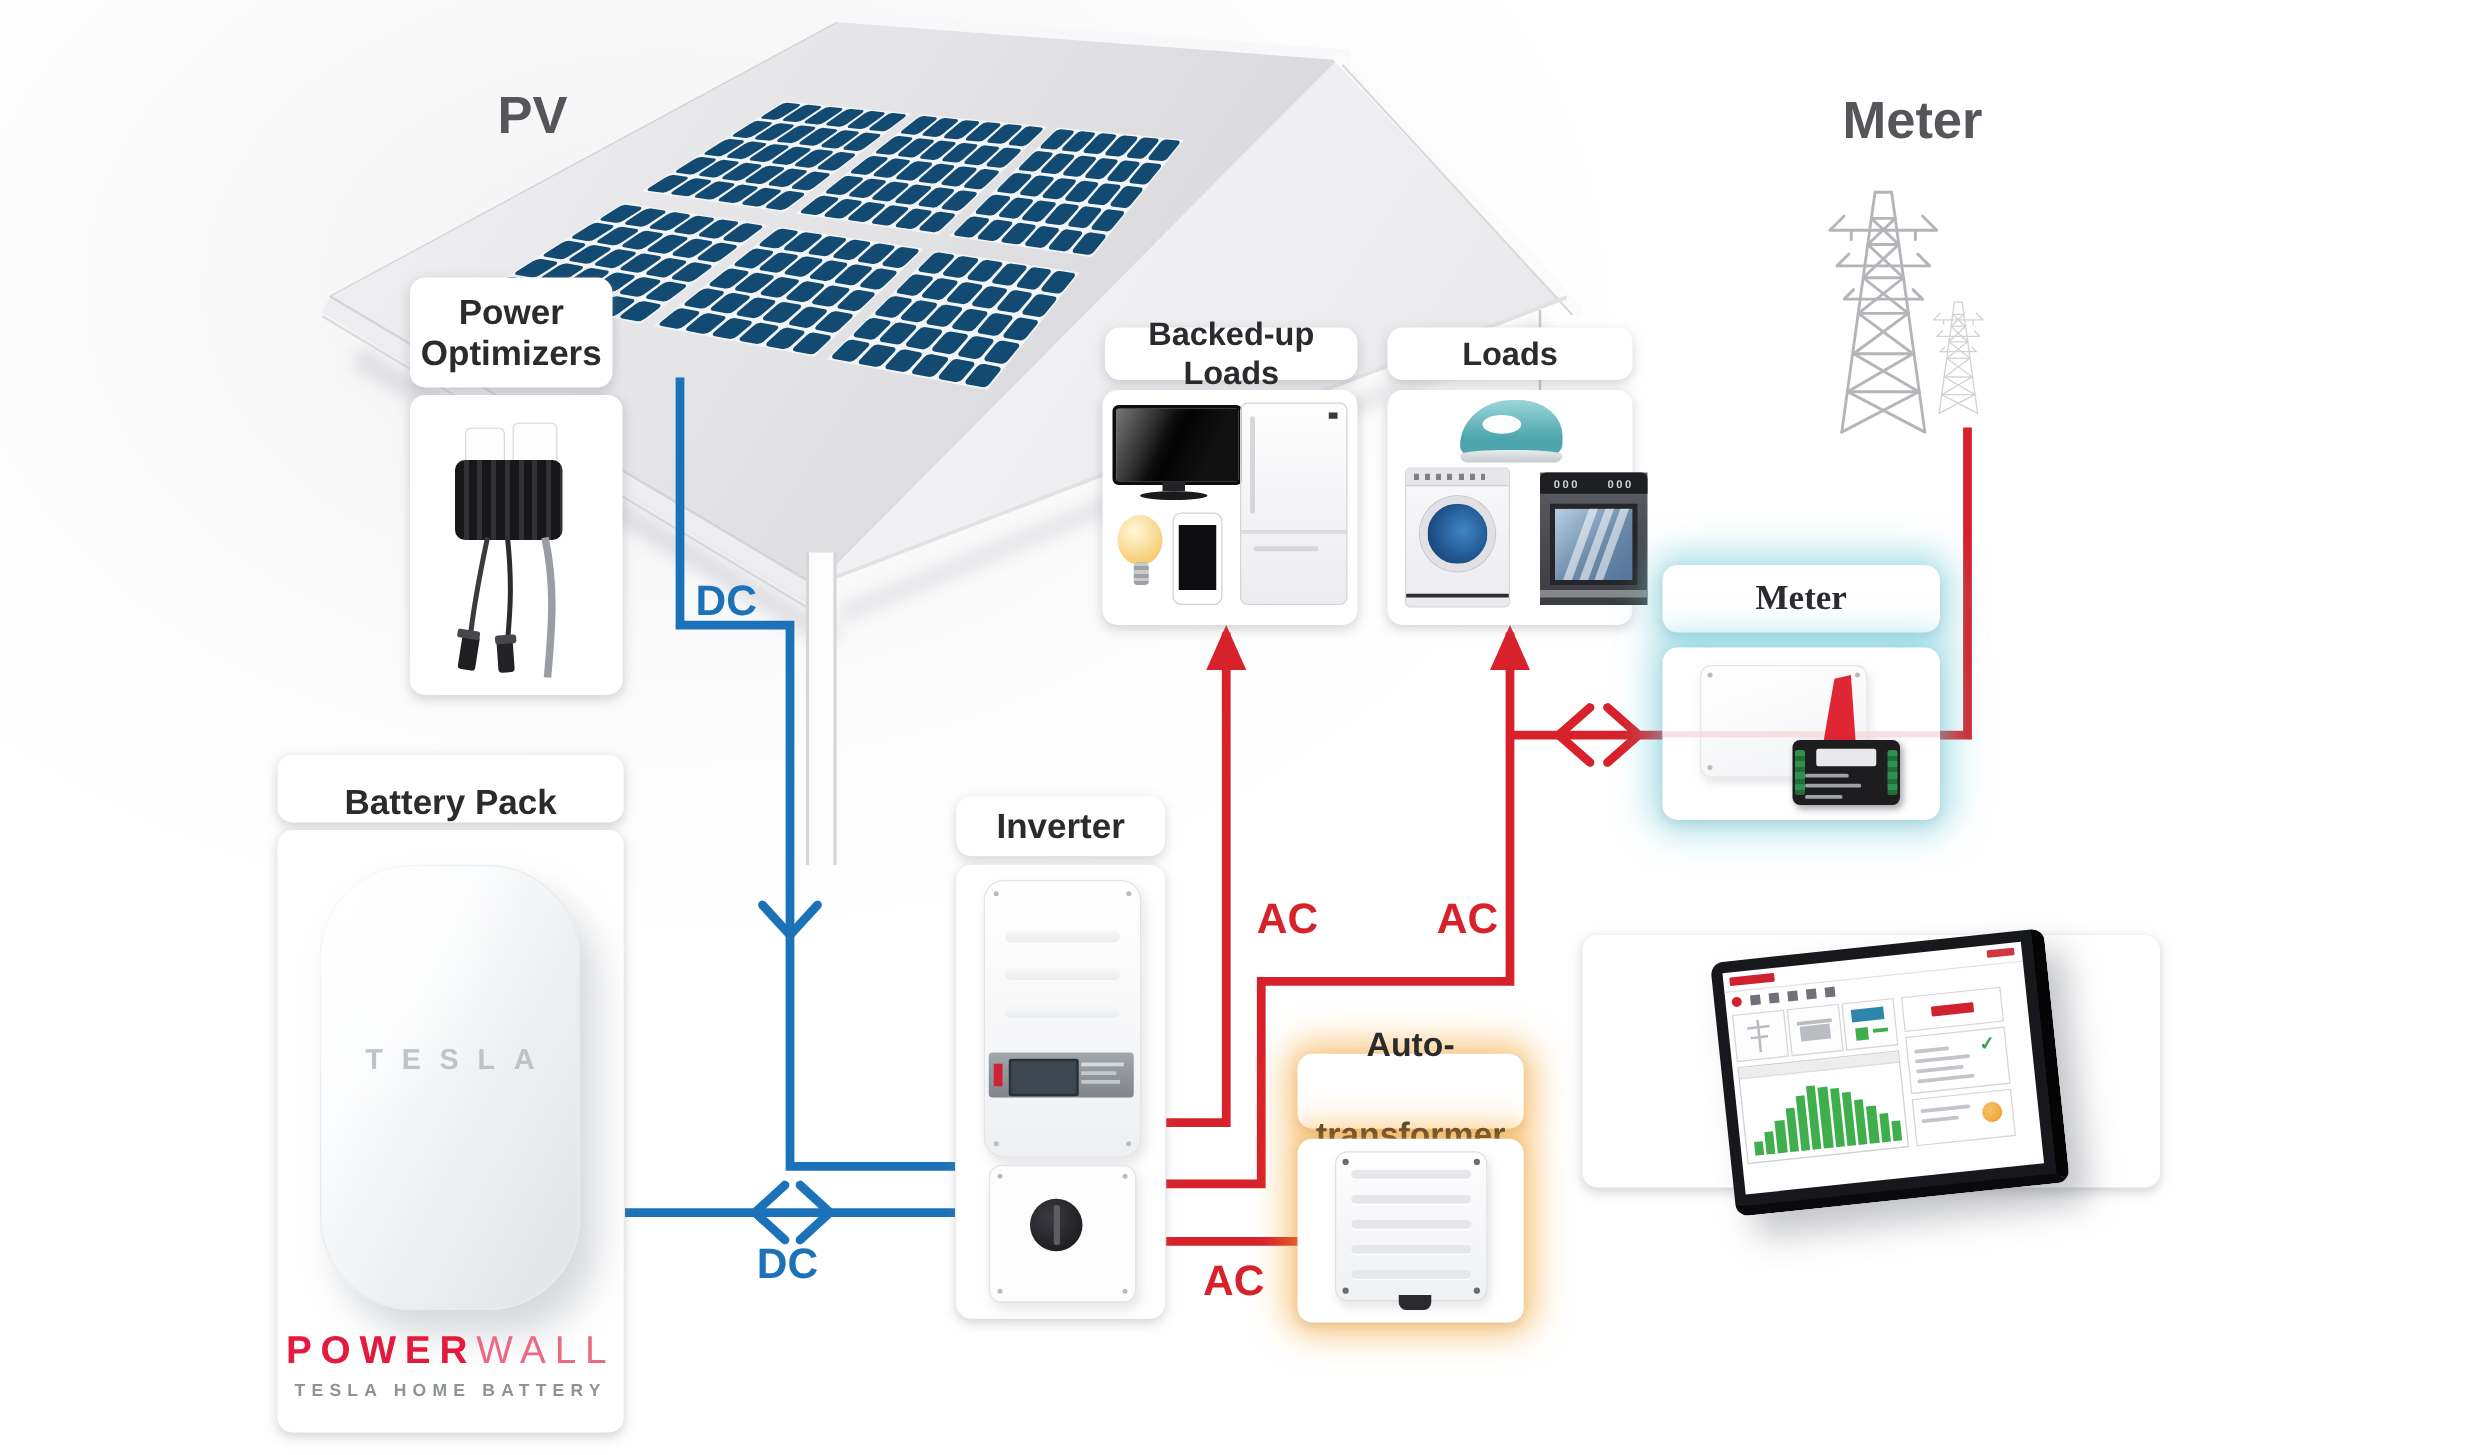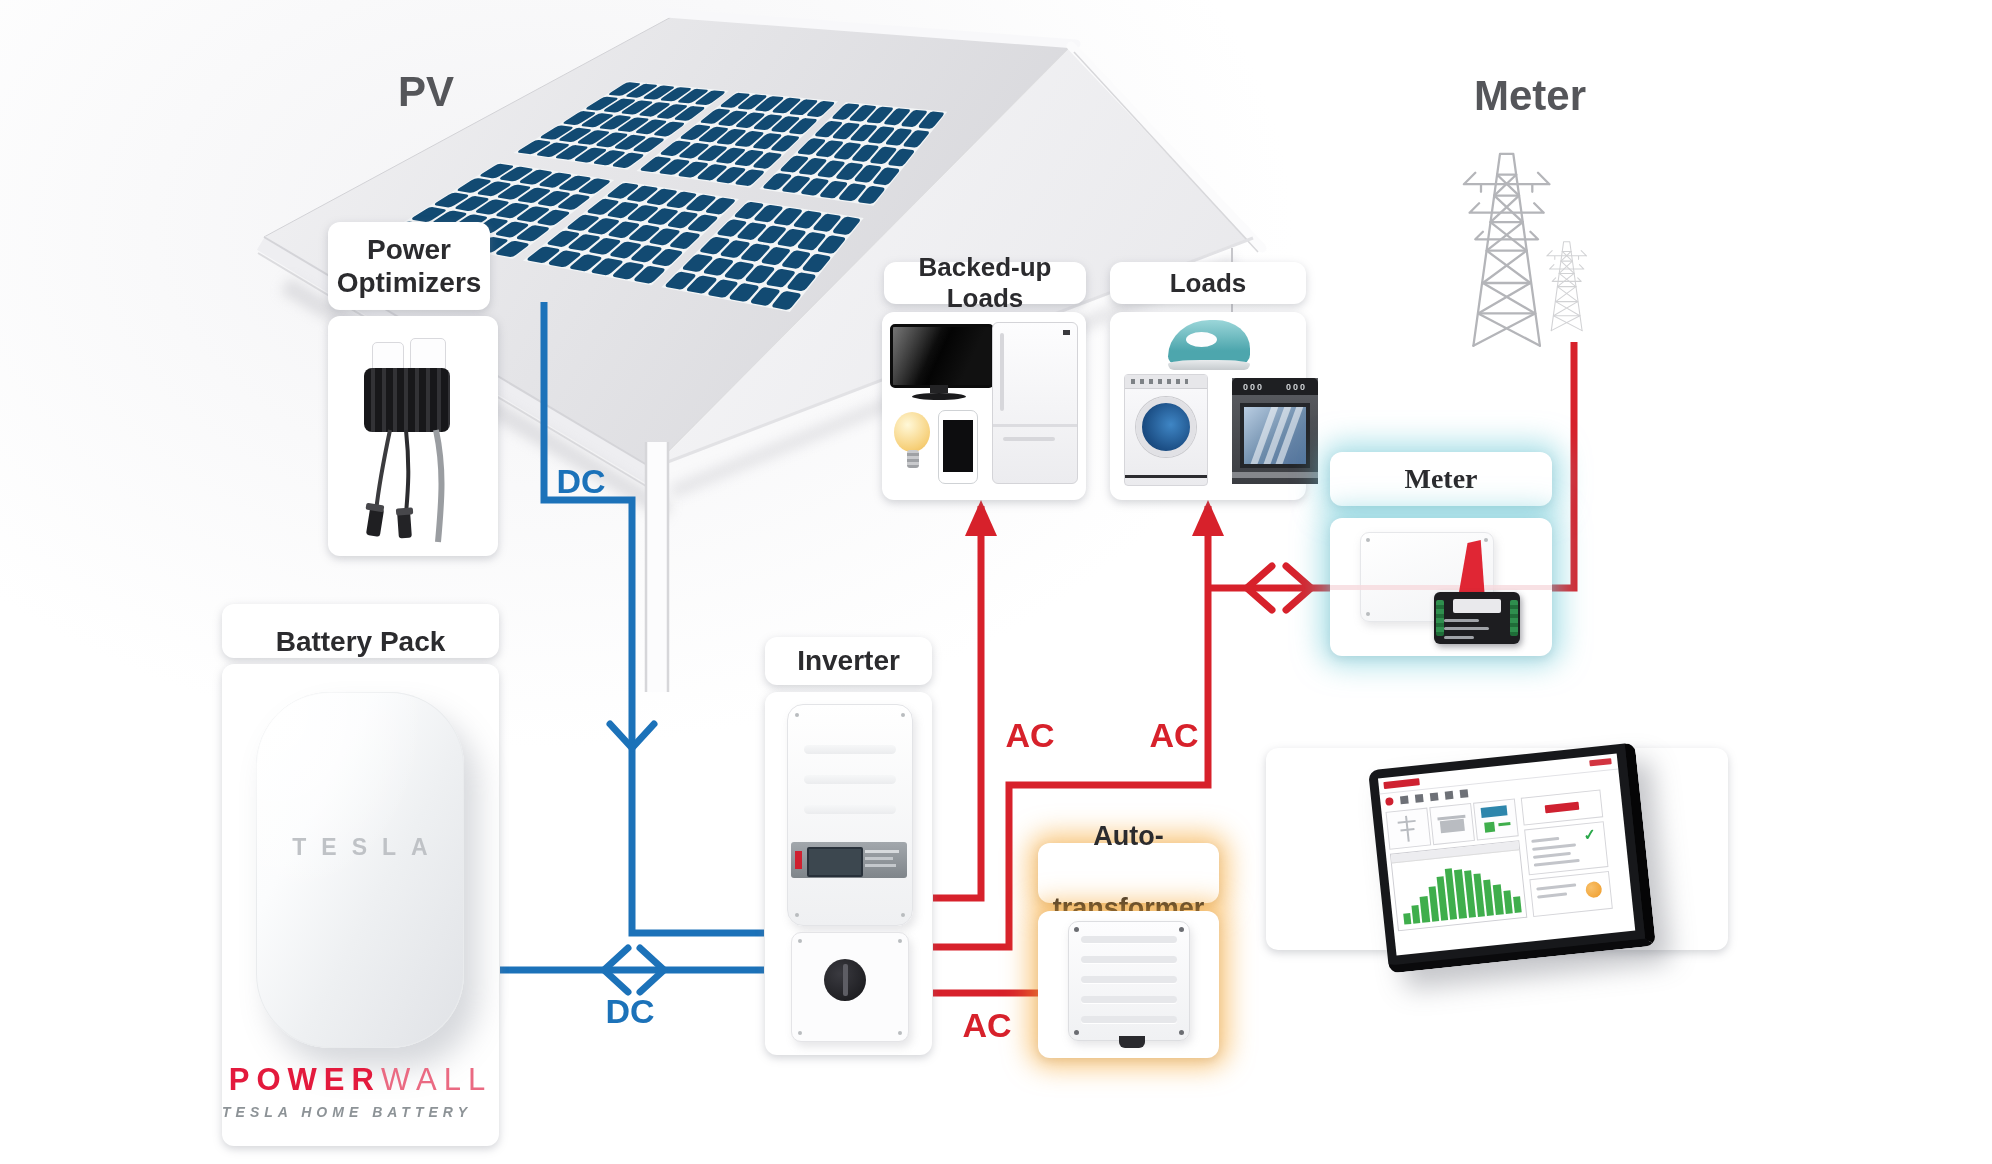--- a/index.html
+++ b/index.html
@@ -39,22 +39,22 @@
   .pw-device{position:absolute;border-radius:74px;
     background:linear-gradient(118deg,#ffffff 0%,#fbfcfd 30%,#eef0f2 58%,#e0e2e6 100%);
     box-shadow:inset 0 0 0 1px #e9ebed,14px 20px 30px rgba(120,125,138,.30);overflow:hidden;text-decoration:underline;}
   .pw-sheen{position:absolute;inset:0;border-radius:74px;
     background:radial-gradient(130% 95% at 10% 6%,rgba(255,255,255,.95) 0%,rgba(255,255,255,0) 55%);}
   .pw-brand{position:absolute;width:100%;text-align:center;font-weight:bold;font-size:23px;
     letter-spacing:15px;color:#bfc2c6;text-indent:15px;}
   .pw-product{position:absolute;width:100%;text-align:center;font-size:31px;letter-spacing:7px;}
   .pw-product .b{font-weight:bold;color:var(--powerwall-red);}
   .pw-product .l{font-weight:normal;color:#ea6a82;}
-  .pw-tagline{position:absolute;width:100%;font-weight:bold;font-size:14px;
-    letter-spacing:5px;color:#8d9397;font-style:italic;}
+  .pw-tagline{position:absolute;width:100%;text-align:center;font-weight:bold;font-size:14px;
+    letter-spacing:5px;color:#8d9397;}
   
   .inv-upper{position:absolute;border-radius:16px;background:linear-gradient(180deg,#ffffff,#eff0f2);
     border:1px solid #e3e4e7;box-shadow:3px 5px 9px rgba(140,142,152,.22);}
   .inv-band{position:absolute;background:linear-gradient(180deg,#a2a7ac,#7f858a);border-radius:3px;}
   .inv-screen{position:absolute;background:#3c474f;border:2px solid #28313a;border-radius:2px;}
   .inv-tag{position:absolute;background:#cf2130;}
   .inv-lower{position:absolute;background:#fcfcfd;border:1px solid #e4e4e7;border-radius:10px;
     box-shadow:3px 5px 9px rgba(140,142,152,.22);}
   .inv-knob{position:absolute;border-radius:50%;background:radial-gradient(circle at 38% 35%,#3a3a40,#151518);}
   .inv-knob:after{content:"";position:absolute;left:46%;top:12%;width:10%;height:76%;background:#5d5d64;border-radius:2px;}

